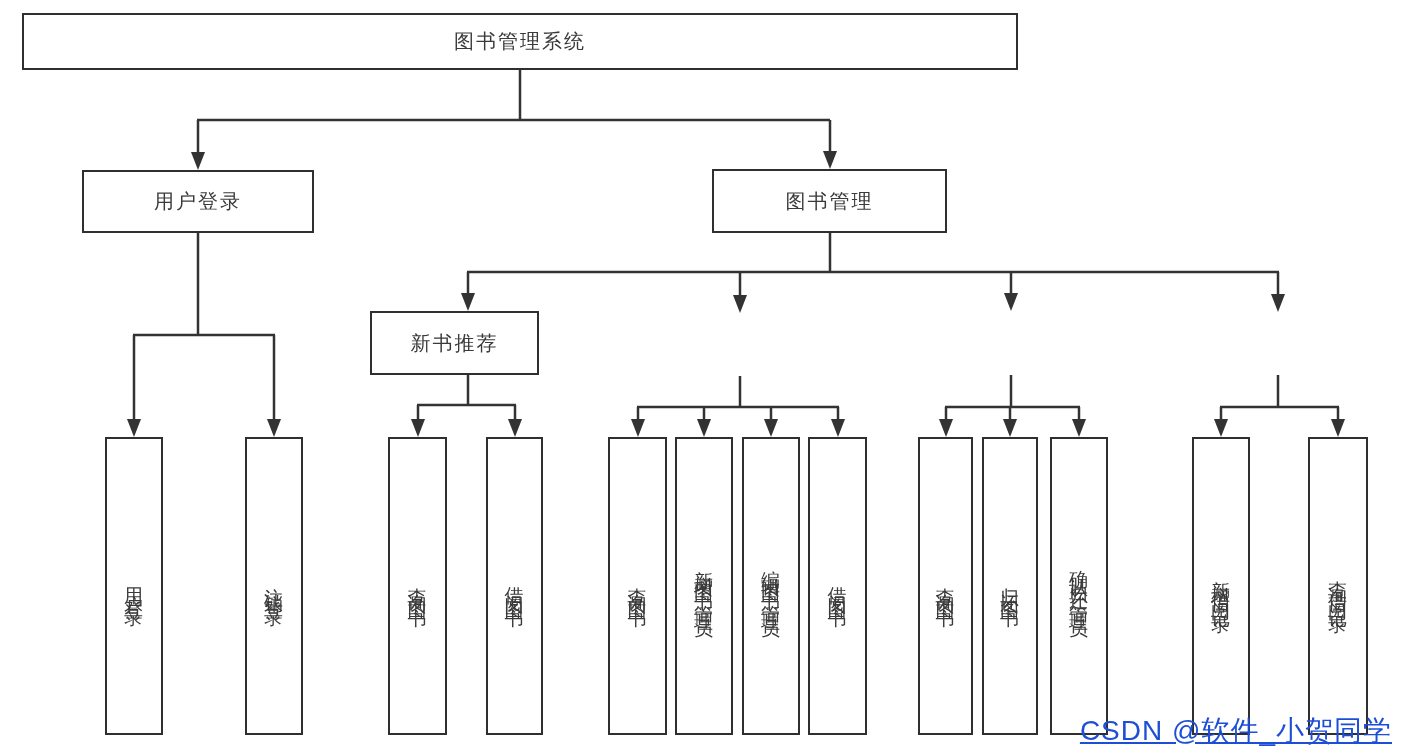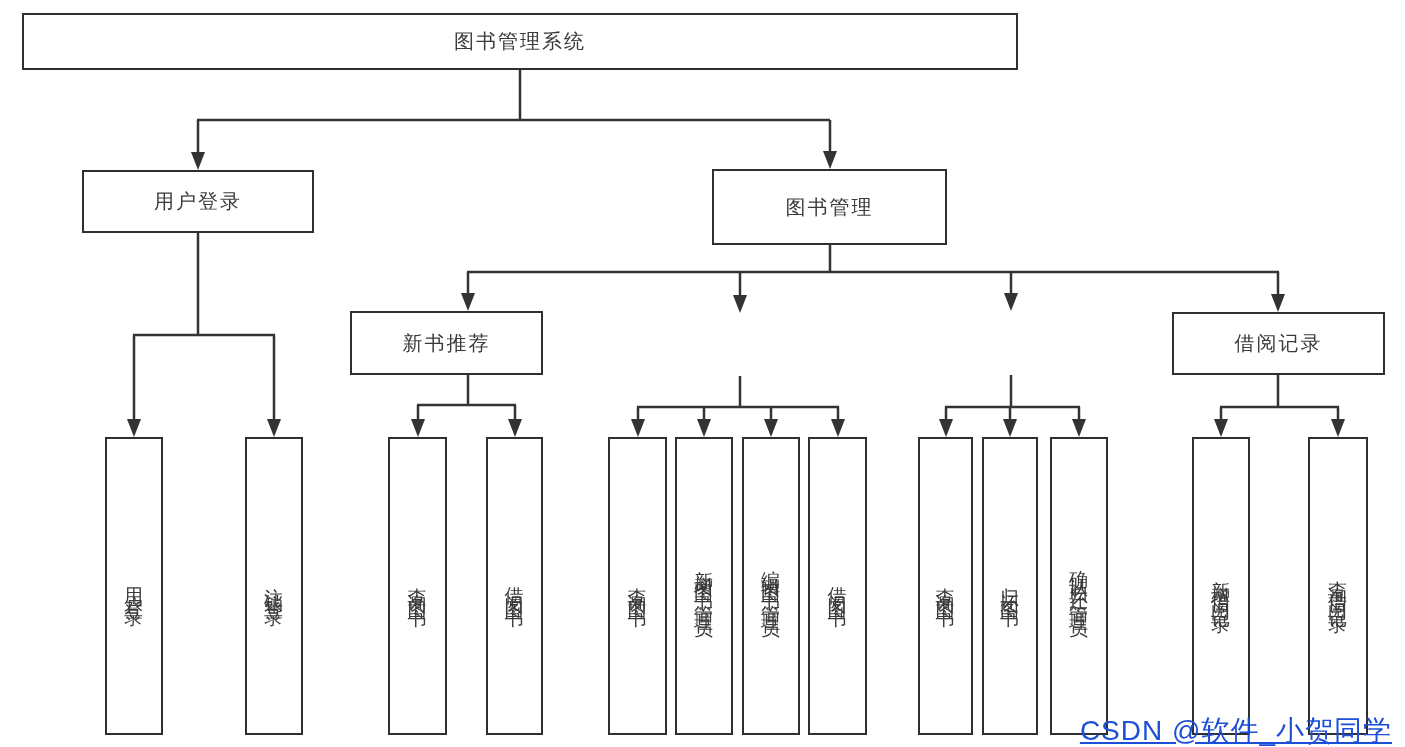--- a/index.html
+++ b/index.html
@@ -93,29 +93,26 @@
     </g>
   </svg>
 
   <div class="node hbox" style="left:22px;top:13px;width:996px;height:57px">
     <span>图书管理系统</span>
   </div>
 
   <div class="node hbox" style="left:82px;top:170px;width:232px;height:63px">
     <span>用户登录</span>
   </div>
-  <div class="node hbox" style="left:712px;top:169px;width:235px;height:76px">
+  <div class="node hbox" style="left:712px;top:169px;width:235px;height:64px">
     <span>图书管理</span>
   </div>
 
-  <div class="node hbox" style="left:350px;top:311px;width:193px;height:64px">
+  <div class="node hbox" style="left:370px;top:311px;width:169px;height:64px">
     <span>新书推荐</span>
-  </div>
-  <div class="node hbox" style="left:1172px;top:312px;width:213px;height:63px">
-    <span>借阅记录</span>
   </div>
 
   <div class="node vbox" style="left:105px;top:437px;width:58px;height:298px">
     <span>用户登录</span>
   </div>
   <div class="node vbox" style="left:245px;top:437px;width:58px;height:298px">
     <span>注销登录</span>
   </div>
 
   <div class="node vbox" style="left:388px;top:437px;width:59px;height:298px">

